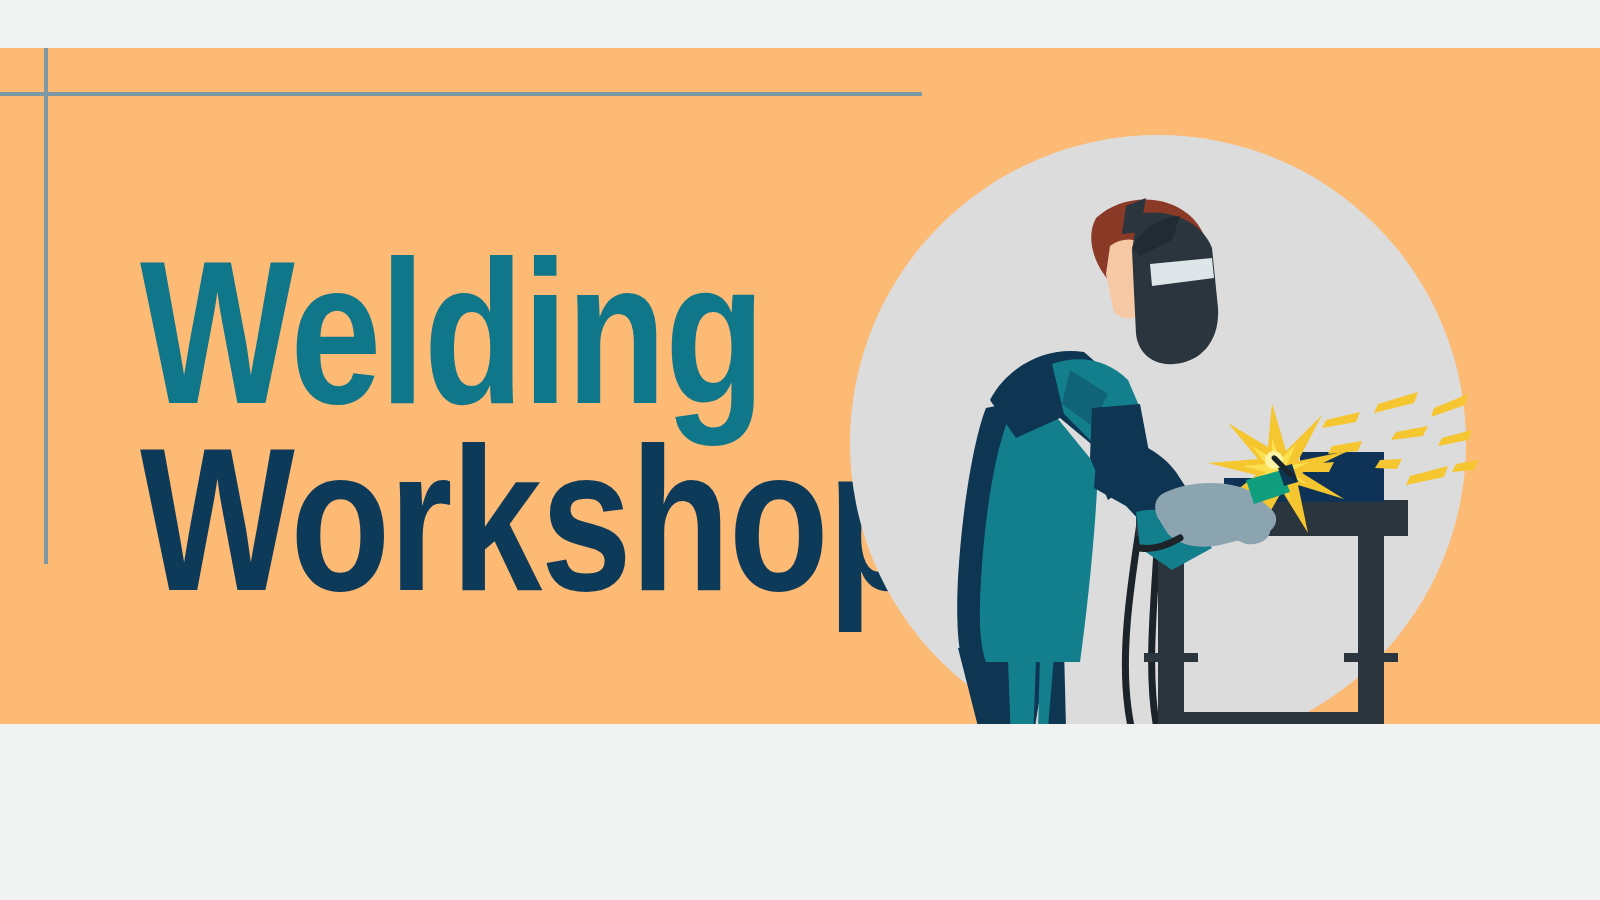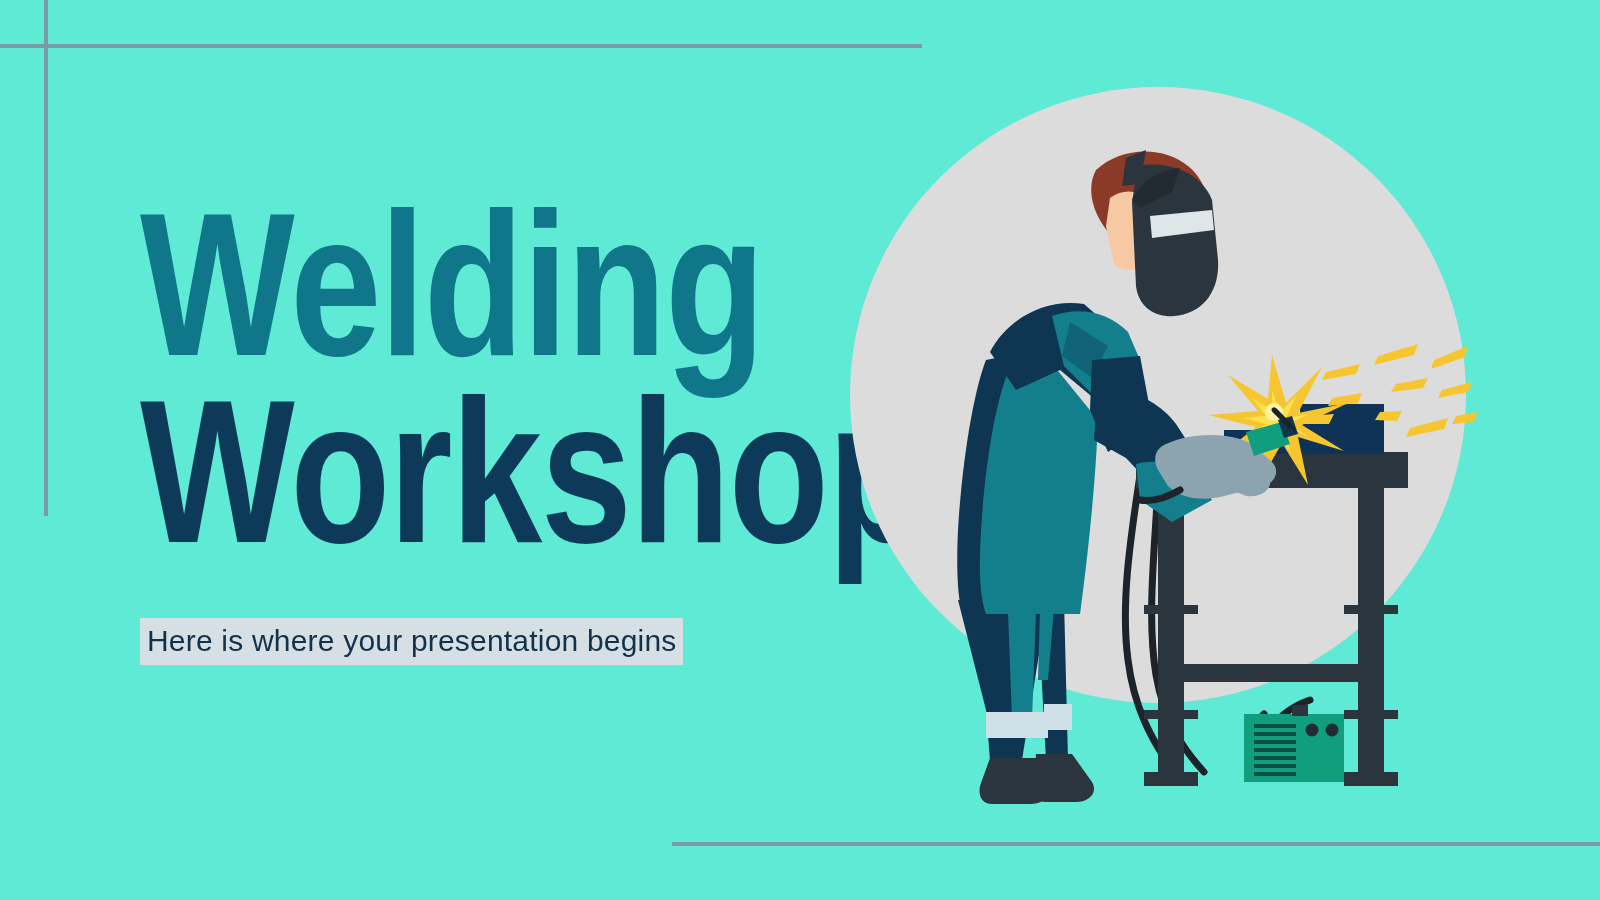--- a/index.html
+++ b/index.html
@@ -4,24 +4,25 @@
 <title>Welding Workshop</title>
 <style>
   html, body {
     margin: 0;
     padding: 0;
     background: #f1f2f2;
   }
   #slide {
     position: relative;
     width: 1600px;
-    height: 900px;
-    background: #5eead4;
+    height: 676px;
+    background: #fdba74;
     overflow: hidden;
     font-family: "Liberation Sans", sans-serif;
+    margin-top: 48px;
   }
 
   
   .rule {
     position: absolute;
     background: #7e99a6;
   }
   #rule-vertical {
     left: 44px;
     top: 0;
@@ -91,23 +92,20 @@
 
 <div id="slide">
 
   <div class="rule" id="rule-vertical"></div>
   <div class="rule" id="rule-horizontal-top"></div>
   <div class="rule" id="rule-horizontal-bottom"></div>
 
   <div id="text-block">
     <div class="title-line" id="title-line-1">Welding</div>
     <div class="title-line" id="title-line-2">Workshop</div>
-    <div id="subtitle-wrap">
-      <span id="subtitle">Here is where your presentation begins</span>
-    </div>
   </div>
 
   <div id="illustration">
     <svg width="720" height="790" viewBox="0 0 720 790" xmlns="http://www.w3.org/2000/svg">
 
       <circle cx="318" cy="335" r="308" fill="#dcdcdc"></circle>
 
       <g fill="none" stroke="#1c2329" stroke-width="7" stroke-linecap="round">
         <path d="M300 415 C 292 470, 280 540, 288 600 C 294 648, 312 680, 330 706"></path>
         <path d="M318 420 C 316 480, 306 555, 316 615 C 324 662, 344 690, 364 712"></path>

